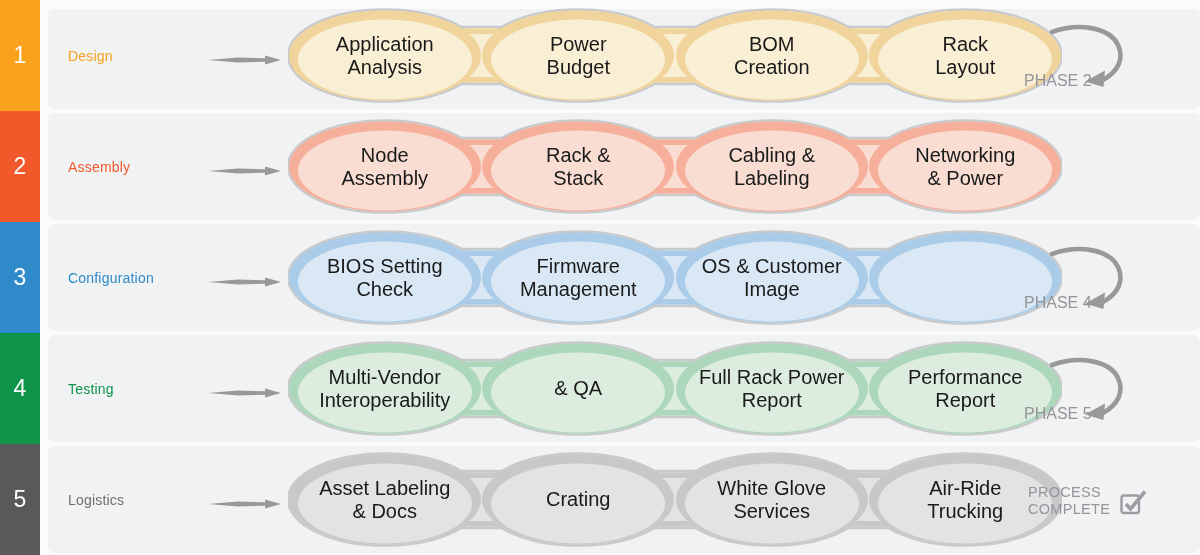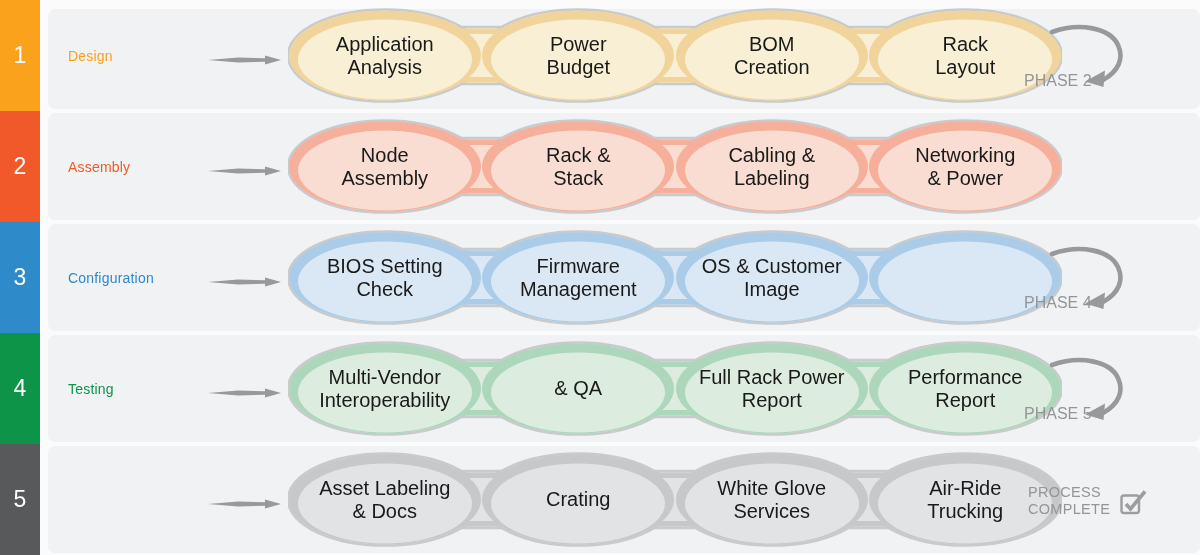--- a/index.html
+++ b/index.html
@@ -295,20 +295,21 @@
     </div>
   </div>
 
   <div class="row complete" style="--bar: #58595B; --labelcol: #6D6E71; --base: #E2E3E4; --accent: #C7C8CA;">
     <div class="panel"></div>
 
     <div class="numbar">
       <span>5</span>
     </div>
 
+    <div class="row-label">Logistics</div>
 
     <svg class="straight-arrow" viewBox="0 0 76 14" aria-hidden="true">
       <polygon points="0,7 30,4.6 57,5.2 57,2.4 73,7 57,11.6 57,8.8 30,9.4" fill="#97999b"></polygon>
     </svg>
 
     <div class="blob">
       <svg viewBox="0 0 774 97" preserveAspectRatio="none" aria-hidden="true">
         <rect class="sil" x="97" y="20" width="580" height="57"></rect>
         <ellipse class="sil" cx="97" cy="48.5" rx="97" ry="46"></ellipse>
         <ellipse class="sil" cx="290" cy="48.5" rx="97" ry="46"></ellipse>

